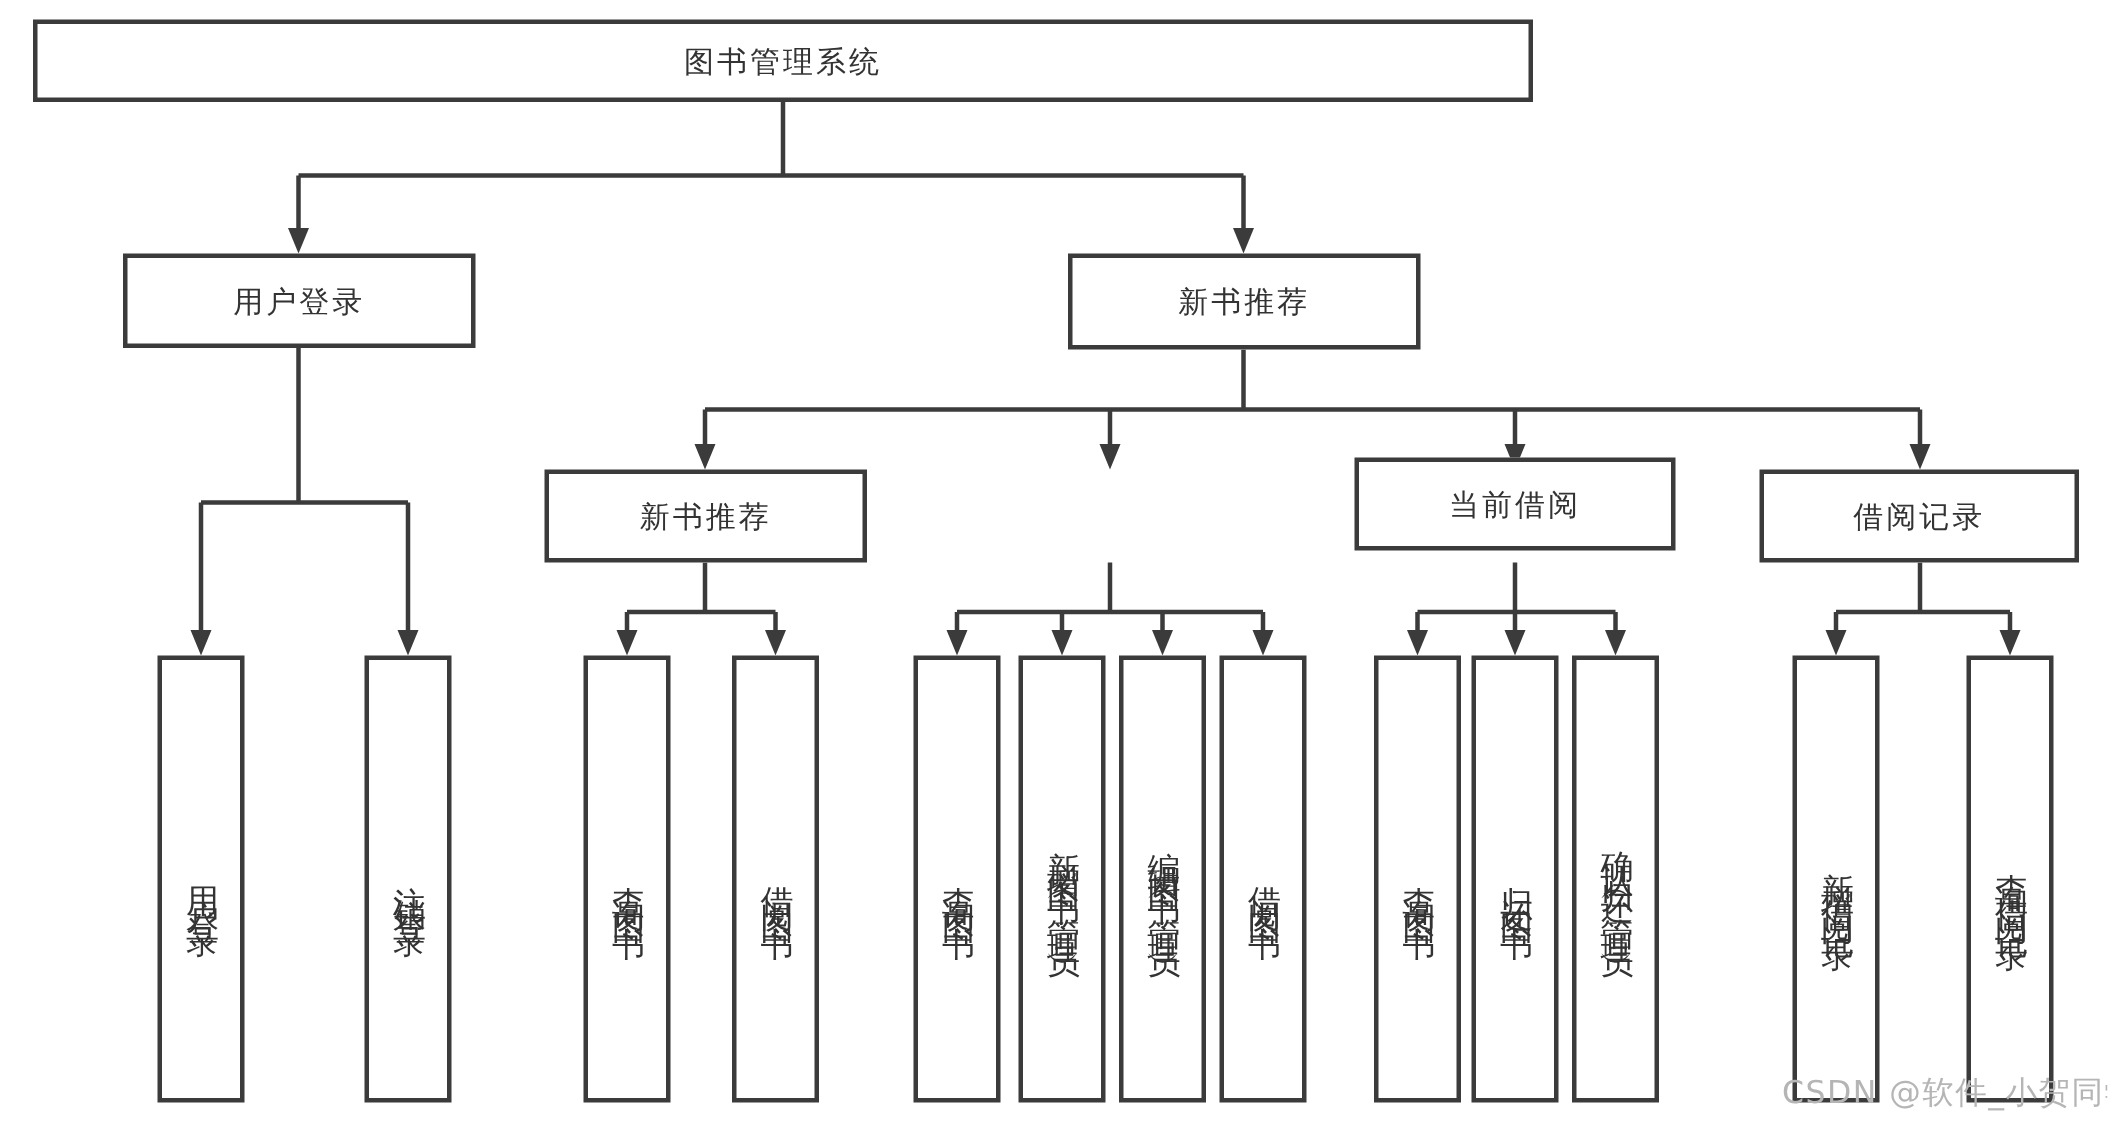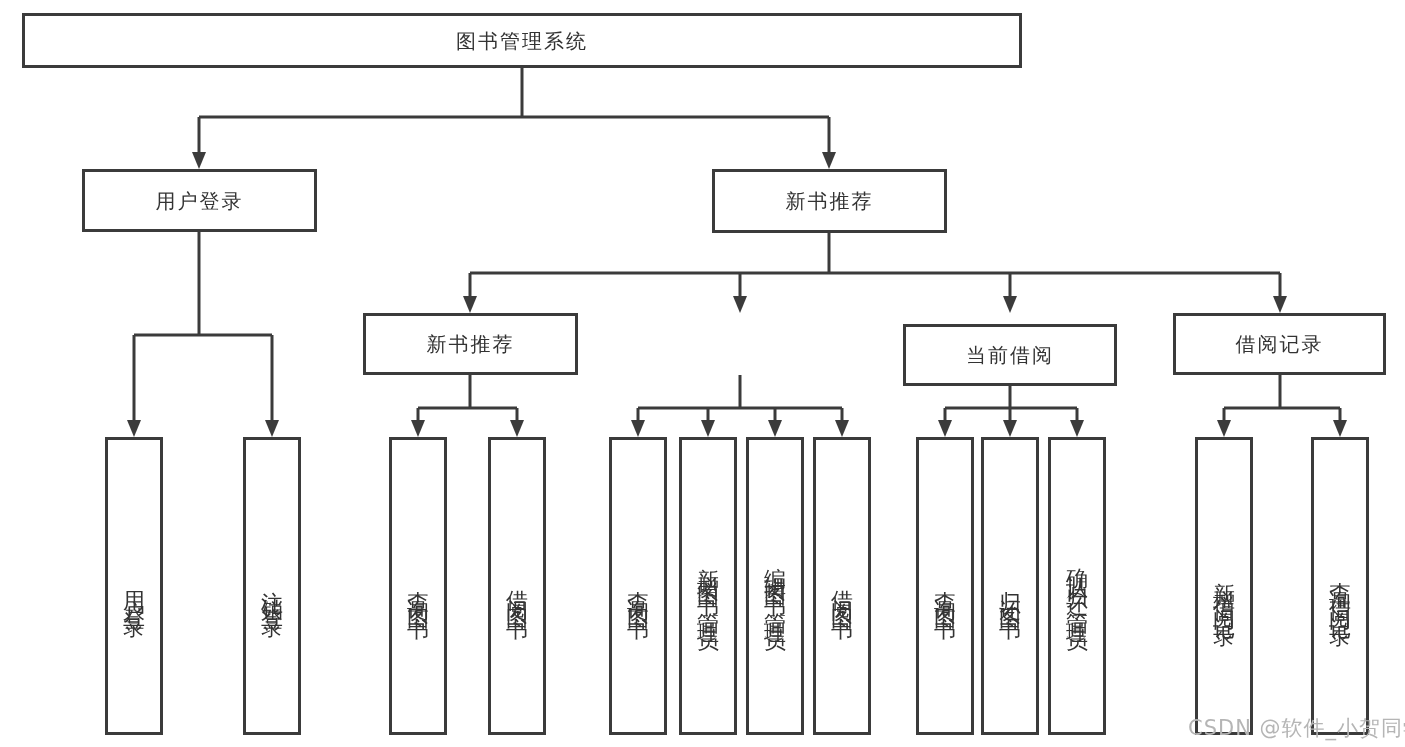--- a/index.html
+++ b/index.html
@@ -119,21 +119,21 @@
       <polygon points="1333,420 1347,420 1340,437"></polygon>
     </g>
   </svg>
 
   <div class="box h-label" style="left:22px; top:13px; width:1000px; height:55px;">图书管理系统</div>
 
   <div class="box h-label" style="left:82px; top:169px; width:235px; height:63px;">用户登录</div>
   <div class="box h-label" style="left:712px; top:169px; width:235px; height:64px;">新书推荐</div>
 
   <div class="box h-label" style="left:363px; top:313px; width:215px; height:62px;">新书推荐</div>
-  <div class="box h-label" style="left:903px; top:324px; width:214px; height:62px;">当前借阅</div>
+  <div class="box h-label" style="left:903px; top:305px; width:214px; height:62px;">当前借阅</div>
   <div class="box h-label" style="left:1173px; top:313px; width:213px; height:62px;">借阅记录</div>
 
   <div class="box leaf" style="left:105px; top:437px; width:58px; height:298px;">用户登录</div>
   <div class="box leaf" style="left:243px; top:437px; width:58px; height:298px;">注销登录</div>
 
   <div class="box leaf" style="left:389px; top:437px; width:58px; height:298px;">查询图书</div>
   <div class="box leaf" style="left:488px; top:437px; width:58px; height:298px;">借阅图书</div>
 
   <div class="box leaf" style="left:609px; top:437px; width:58px; height:298px;">查询图书</div>
   <div class="box leaf" style="left:679px; top:437px; width:58px; height:298px;">新增图书（管理员）</div>

